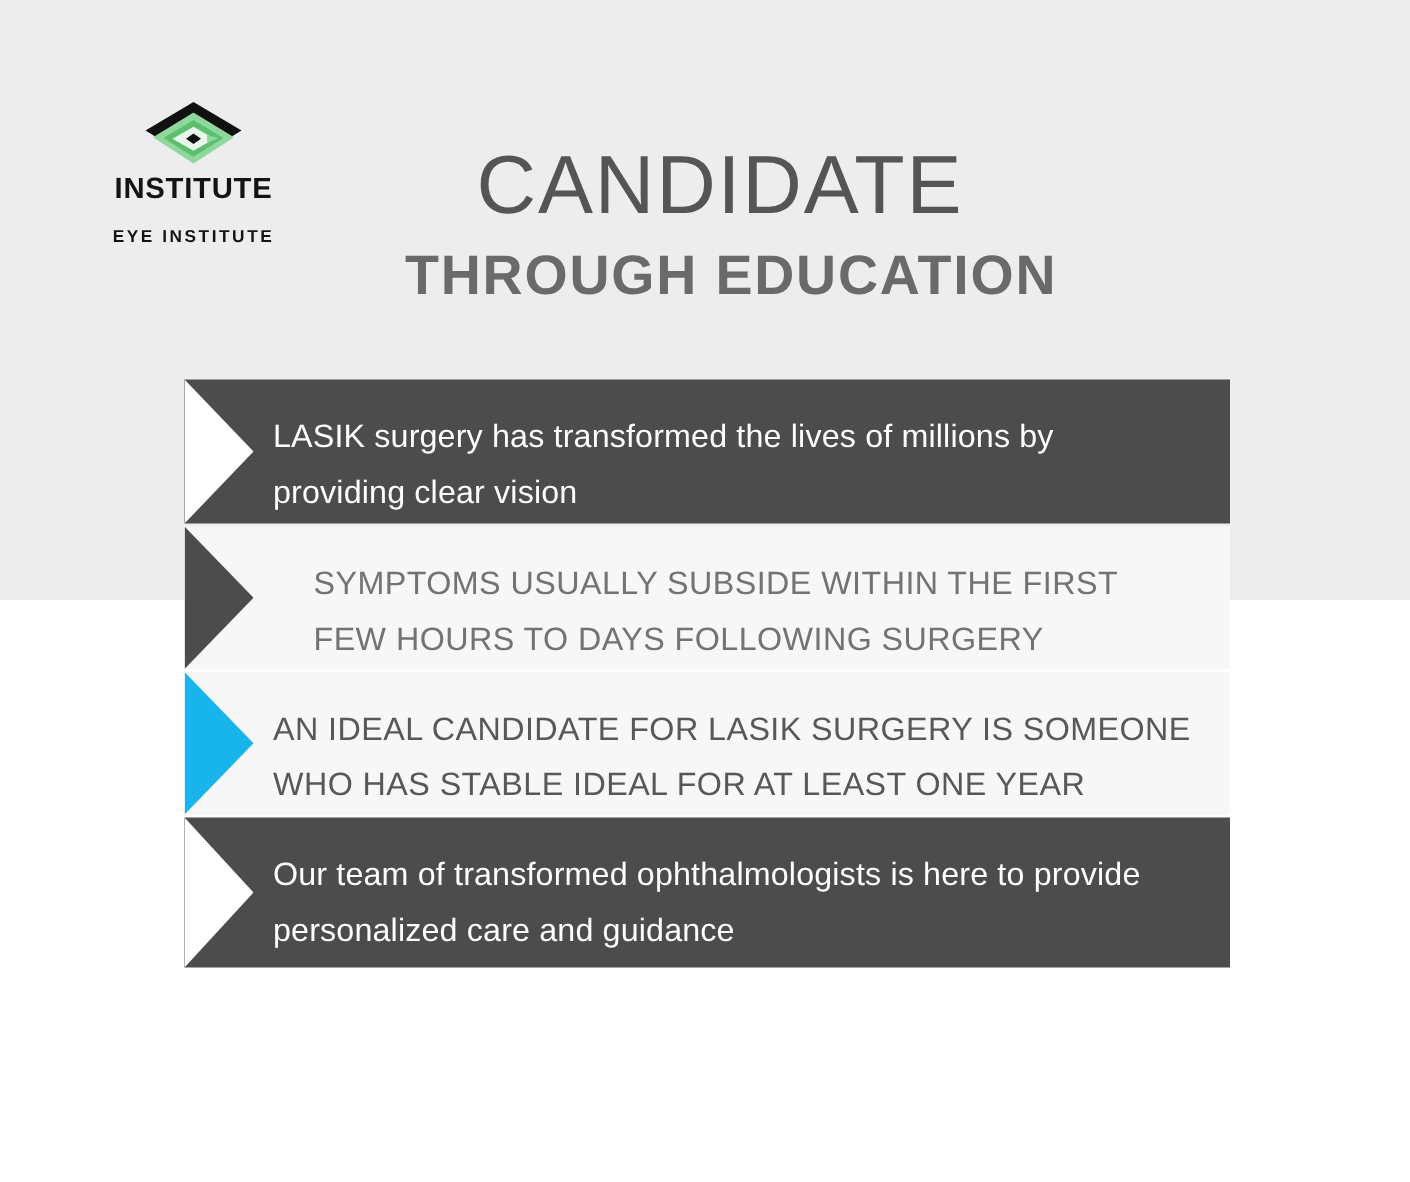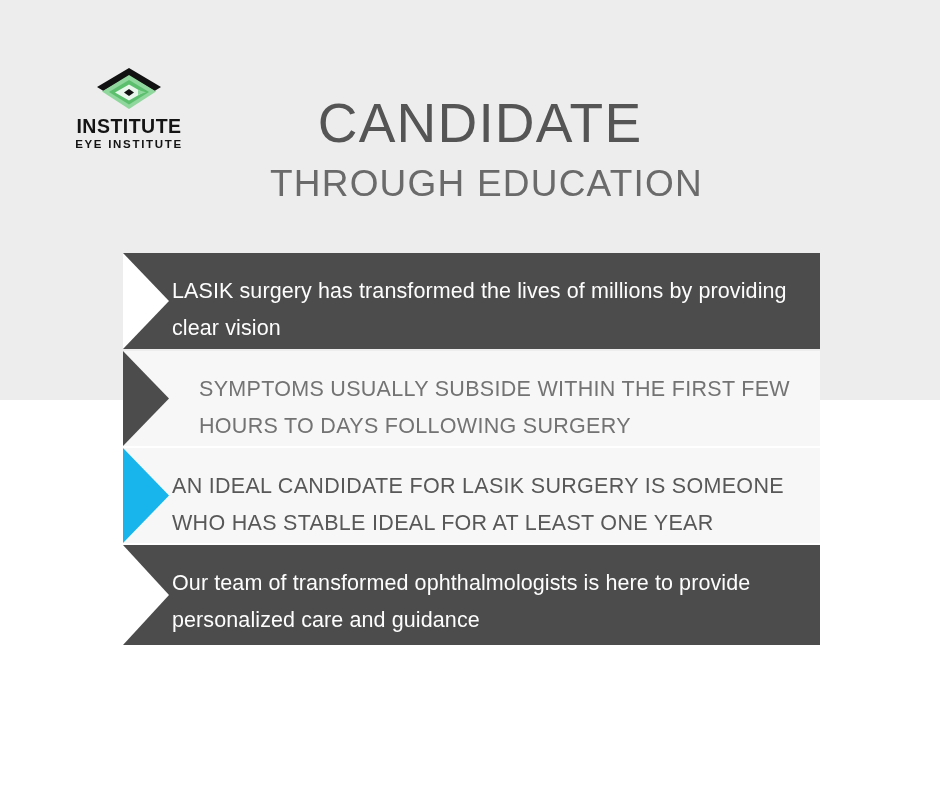--- a/index.html
+++ b/index.html
@@ -72,21 +72,21 @@
     line-height: 1.05;
     white-space: nowrap;
     font-family: "Liberation Sans", sans-serif;
   }
   .logo-sub {
     font-size: 11.5px;
     letter-spacing: 1.7px;
     font-weight: bold;
     color: #141414;
     line-height: 1.2;
-    margin-top: 2px;
+    margin-top: 16px;
     white-space: nowrap;
     font-family: "Liberation Sans", sans-serif;
   }
 
   .title-block {
     position: absolute;
     left: 270px;
     top: 96px;
     width: 420px;
     text-align: center;
@@ -98,40 +98,41 @@
     letter-spacing: 1.2px;
     font-weight: normal;
     font-family: "Liberation Sans", sans-serif;
     white-space: nowrap;
   }
   .title-sub {
     font-size: 37px;
     line-height: 1.0;
     color: #6a6a6a;
     letter-spacing: 1.2px;
-    font-weight: normal;
+    font-weight: bold;
     margin-top: 14px;
     font-family: "Liberation Sans", sans-serif;
     white-space: nowrap;
   }
 
   
   .bars {
     position: absolute;
     left: 123px;
     top: 253px;
     width: 697px;
     height: 495px;
   }
 
   .bar {
     position: relative;
     width: 697px;
     box-sizing: border-box;
     overflow: hidden;
+    padding-left: 10px;
   }
   .bar + .bar {
     margin-top: 2px;
   }
 
   .bar.dark {
     background: #4c4c4c;
   }
   .bar.light {
     background: #f7f7f7;

